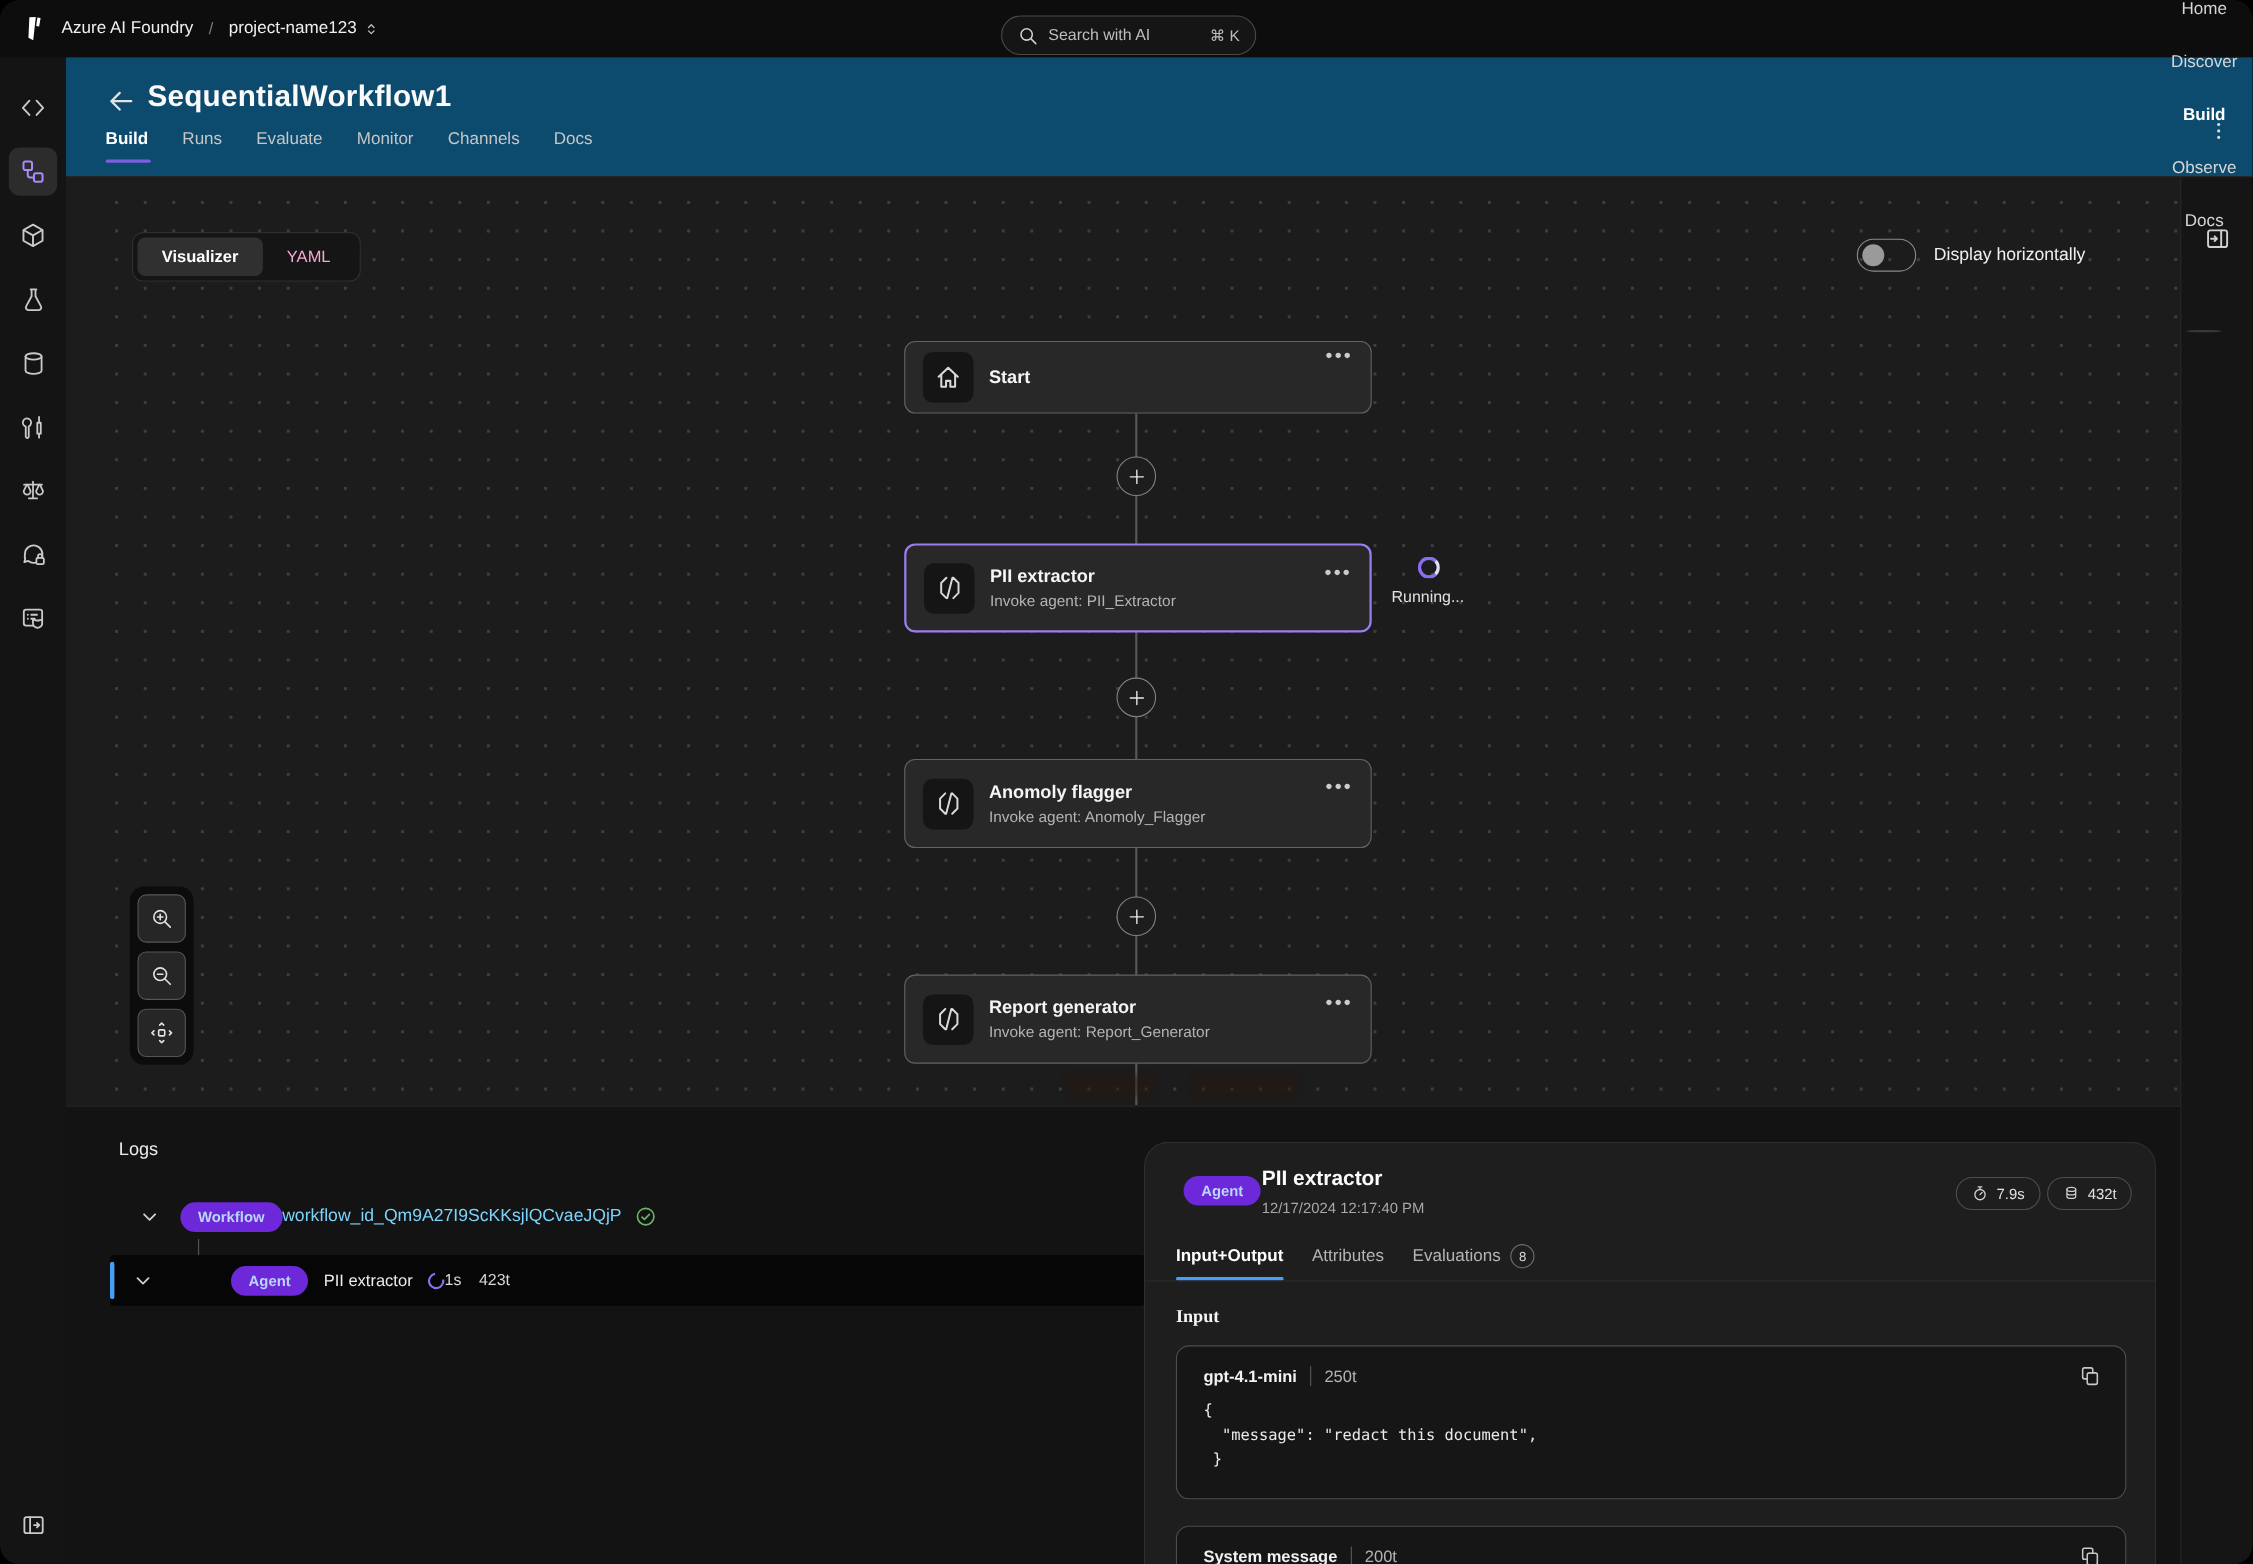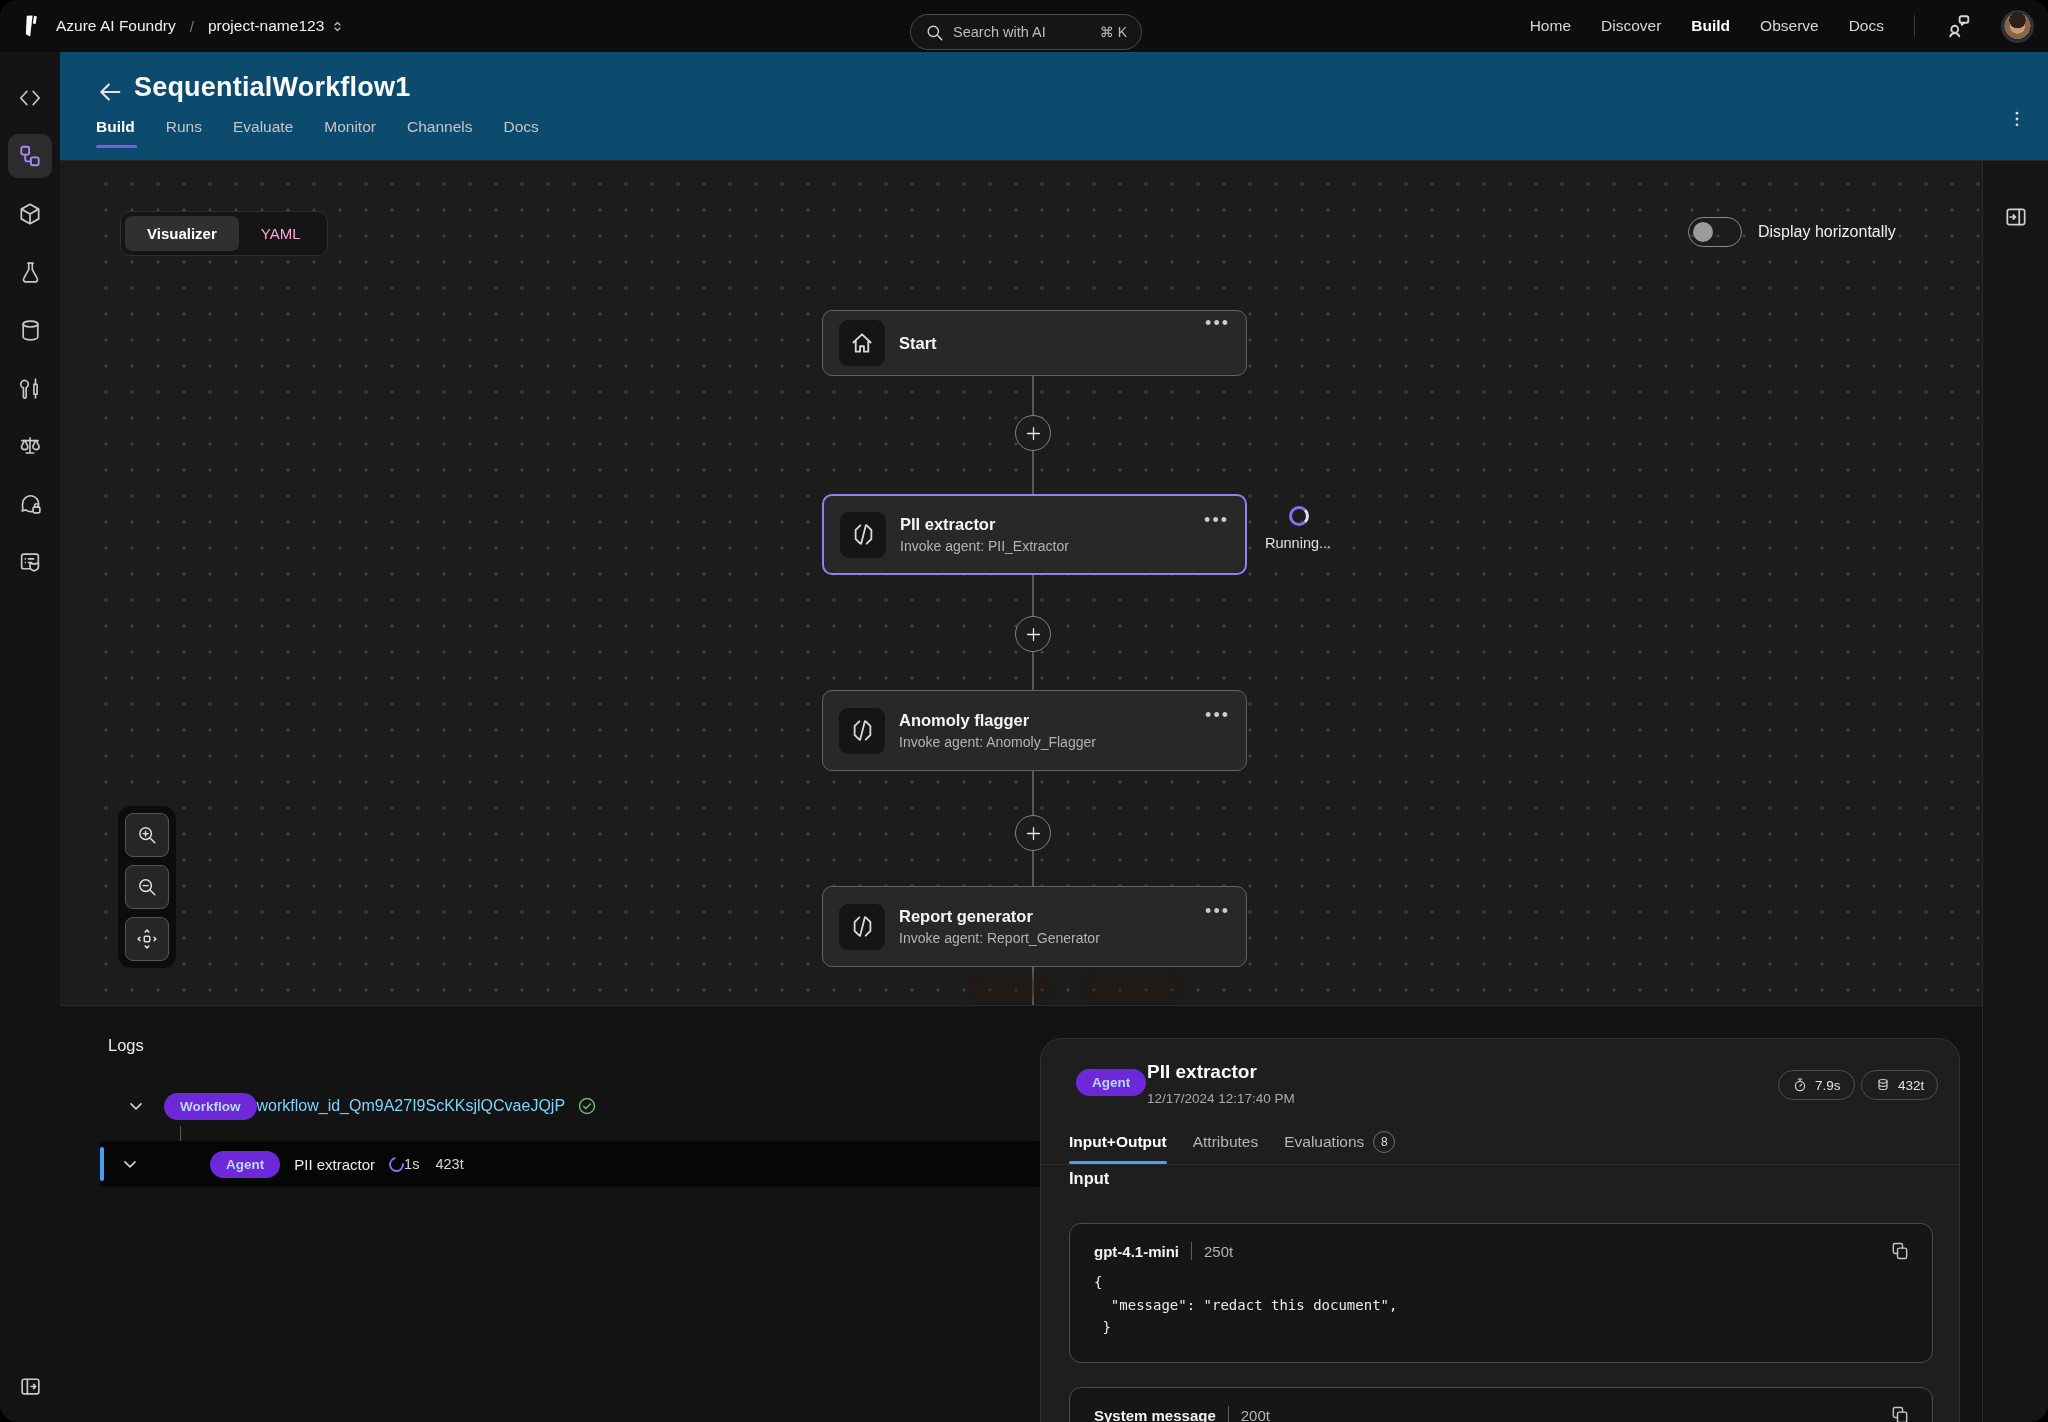--- a/index.html
+++ b/index.html
@@ -11,21 +11,21 @@
   .topbar { position:absolute; left:0; top:0; width:100%; height:52px; background:#0d0d0d; z-index:30; }
   .brand { position:absolute; left:20px; top:0; height:52px; display:flex; align-items:center; gap:10px; }
   .logo { width:26px; height:26px; }
   .app-name { font-size:15.5px; color:#f0f0f0; }
   .crumb-sep { color:#7a7a7a; font-size:15px; margin:0 4px; }
   .project { font-size:15.5px; color:#f0f0f0; display:flex; align-items:center; gap:6px; }
   .search-pill { position:absolute; left:910px; top:14px; width:232px; height:36px; border:1px solid #4a4a4a; border-radius:18px; background:#151515; display:flex; align-items:center; padding:0 14px; gap:9px;justify-content:space-between; }
   .search-pill input { background:transparent; border:0; outline:none; color:#cfcfcf; font-size:14.5px; width:120px; font-family:"Liberation Sans",sans-serif; }
   .search-pill input::placeholder { color:#bdbdbd; }
   .kbd { margin-left:auto; color:#bdbdbd; font-size:14px; white-space:nowrap; }
-  .topnav { position:absolute; right:14px; top:0; height:52px; display:flex; align-items:center; gap:30px; }
+  .topnav { position:absolute; right:14px; top:0; height:52px; display:flex; align-items:center; gap:30px;flex-direction:column; }
   .topnav .nav-item { font-size:15.5px; color:#d6d6d6; cursor:pointer; }
   .topnav .nav-item.active { color:#ffffff; font-weight:700; }
   .topnav .vdivider { width:1px; height:22px; background:#3a3a3a; }
   .avatar { width:33px; height:33px; border-radius:50%; background:
       radial-gradient(circle at 50% 30%, #2e2019 0 30%, transparent 31%),
       radial-gradient(circle at 50% 48%, #c69a74 0 34%, #8a6647 35% 58%, #25303a 59% 100%);
       border:1px solid #3a3a3a; }
 
   
   .sidebar { position:absolute; left:0; top:52px; bottom:0; width:60px; background:#141414; z-index:20; display:flex; flex-direction:column; align-items:center; padding-top:24px; gap:14px; }
@@ -112,21 +112,21 @@
   .detail-time { position:absolute; left:106px; top:52px; font-size:13.5px; color:#a8a8a8; }
   .metric-pill { position:absolute; top:31px; height:30px; border:1px solid #4d4d4d; border-radius:15px; display:flex; align-items:center; gap:7px; padding:0 13px; color:#e2e2e2; font-size:13.5px; }
   .metric-pill .mp-icon { width:16px; height:16px; color:#cfcfcf; }
   #pill-duration { left:737px; } #pill-tokens { left:820px; }
   .detail-tabs { position:absolute; left:28px; top:92px; display:flex; gap:26px; align-items:center; }
   .d-tab { font-size:15.5px; color:#b5b5b5; padding-bottom:13px; position:relative; cursor:pointer; display:flex; align-items:center; gap:9px; }
   .d-tab.active { color:#ffffff; font-weight:700; }
   .d-tab.active::after { content:""; position:absolute; left:0; right:0; bottom:0; height:3px; border-radius:2px; background:#479ef5; }
   .count-badge { width:22px; height:22px; border:1px solid #6e6e6e; border-radius:50%; font-size:12px; color:#d9d9d9; display:flex; align-items:center; justify-content:center; font-weight:400; }
   .tabs-divider { position:absolute; left:0; top:125px; width:100%; height:1px; background:#2c2c2c; }
-  .section-heading { position:absolute; left:28px; top:130px; font-size:16.5px; font-weight:700; color:#f5f5f5; }
+  .section-heading { position:absolute; left:28px; top:148px; font-size:16.5px; font-weight:700; color:#f5f5f5;font-family:Liberation Serif, serif; }
   .code-card { position:absolute; left:28px; width:864px; background:#161616; border:1px solid #4d4d4d; border-radius:12px; }
   #card-1 { top:184px; height:140px; }
   #card-2 { top:348px; height:120px; }
   .card-head { display:flex; align-items:center; padding:17px 22px 0 24px; gap:12px; }
   .card-model { font-size:15px; font-weight:700; color:#f2f2f2; }
   .vdiv { width:1px; height:18px; background:#5a5a5a; }
   .card-tokens { font-size:15px; color:#b3b3b3; }
   .copy-btn { margin-left:auto; width:20px; height:20px; color:#c7c7c7; cursor:pointer; }
   .code-pre { margin:10px 24px 0; font-family:"DejaVu Sans Mono", monospace; font-size:14px; line-height:1.62; color:#eaeaea; white-space:pre; }
 </style>

